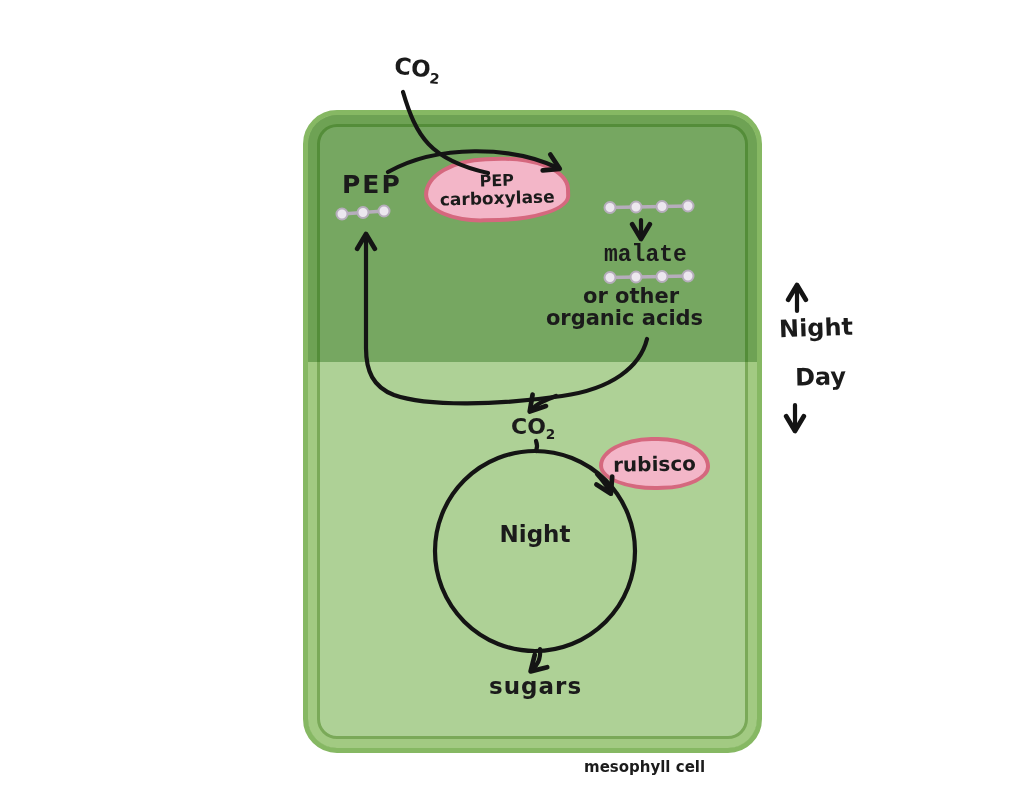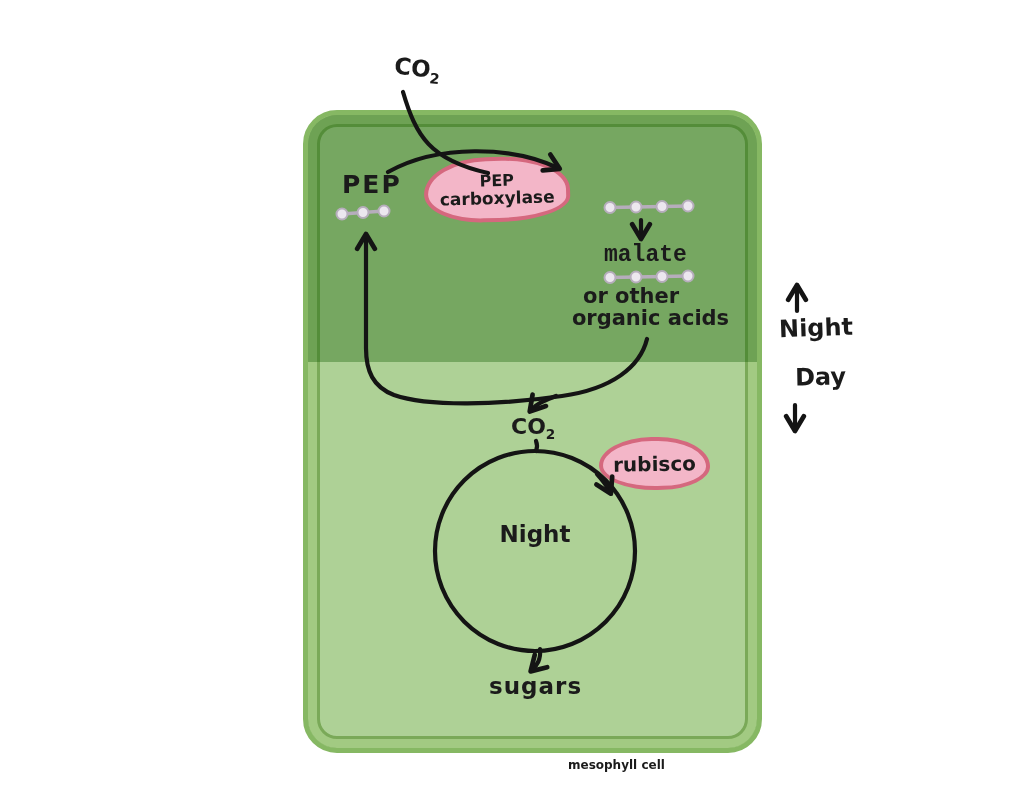--- a/index.html
+++ b/index.html
@@ -37,26 +37,26 @@
   svg.overlay{position:absolute;left:0;top:0;z-index:5;}
 
   .calvin{position:absolute;left:475px;top:520px;width:120px;text-align:center;
           font-weight:bold;font-size:23px;line-height:29px;z-index:6;}
 
   .co2-top{left:394px;top:55px;font-size:23px;transform:rotate(7deg);}
   .pep{left:342px;top:170px;font-size:25px;letter-spacing:2px;}
   .oxa{left:582px;top:169px;font-size:21px;}
   .mal{left:604px;top:242px;font-size:23px;font-family:Liberation Mono, monospace;}
   .oro{left:583px;top:284px;width:125px;text-align:left;font-size:21px;}
-  .oac{left:568px;top:306px;width:165px;text-align:center;font-size:21px;}
+  .oac{left:542px;top:306px;width:165px;text-align:center;font-size:21px;}
   .co2-day{left:511px;top:414px;font-size:22px;}
   .sug{left:489px;top:673px;font-size:23px;letter-spacing:1px;}
   .night-lbl{left:779px;top:314px;font-size:24px;transform:rotate(-2deg);}
   .day-lbl{left:795px;top:363px;font-size:24px;transform:rotate(-1deg);}
-  .meso{left:568px;top:758px;font-size:12px;}
+  .meso{left:584px;top:758px;font-size:15px;}
 </style>
 </head>
 <body>
 
 <div class="stage">
 
 
   <div class="lbl co2-top"><span>CO</span><sub>2</sub></div>
 
   <div class="cell">

